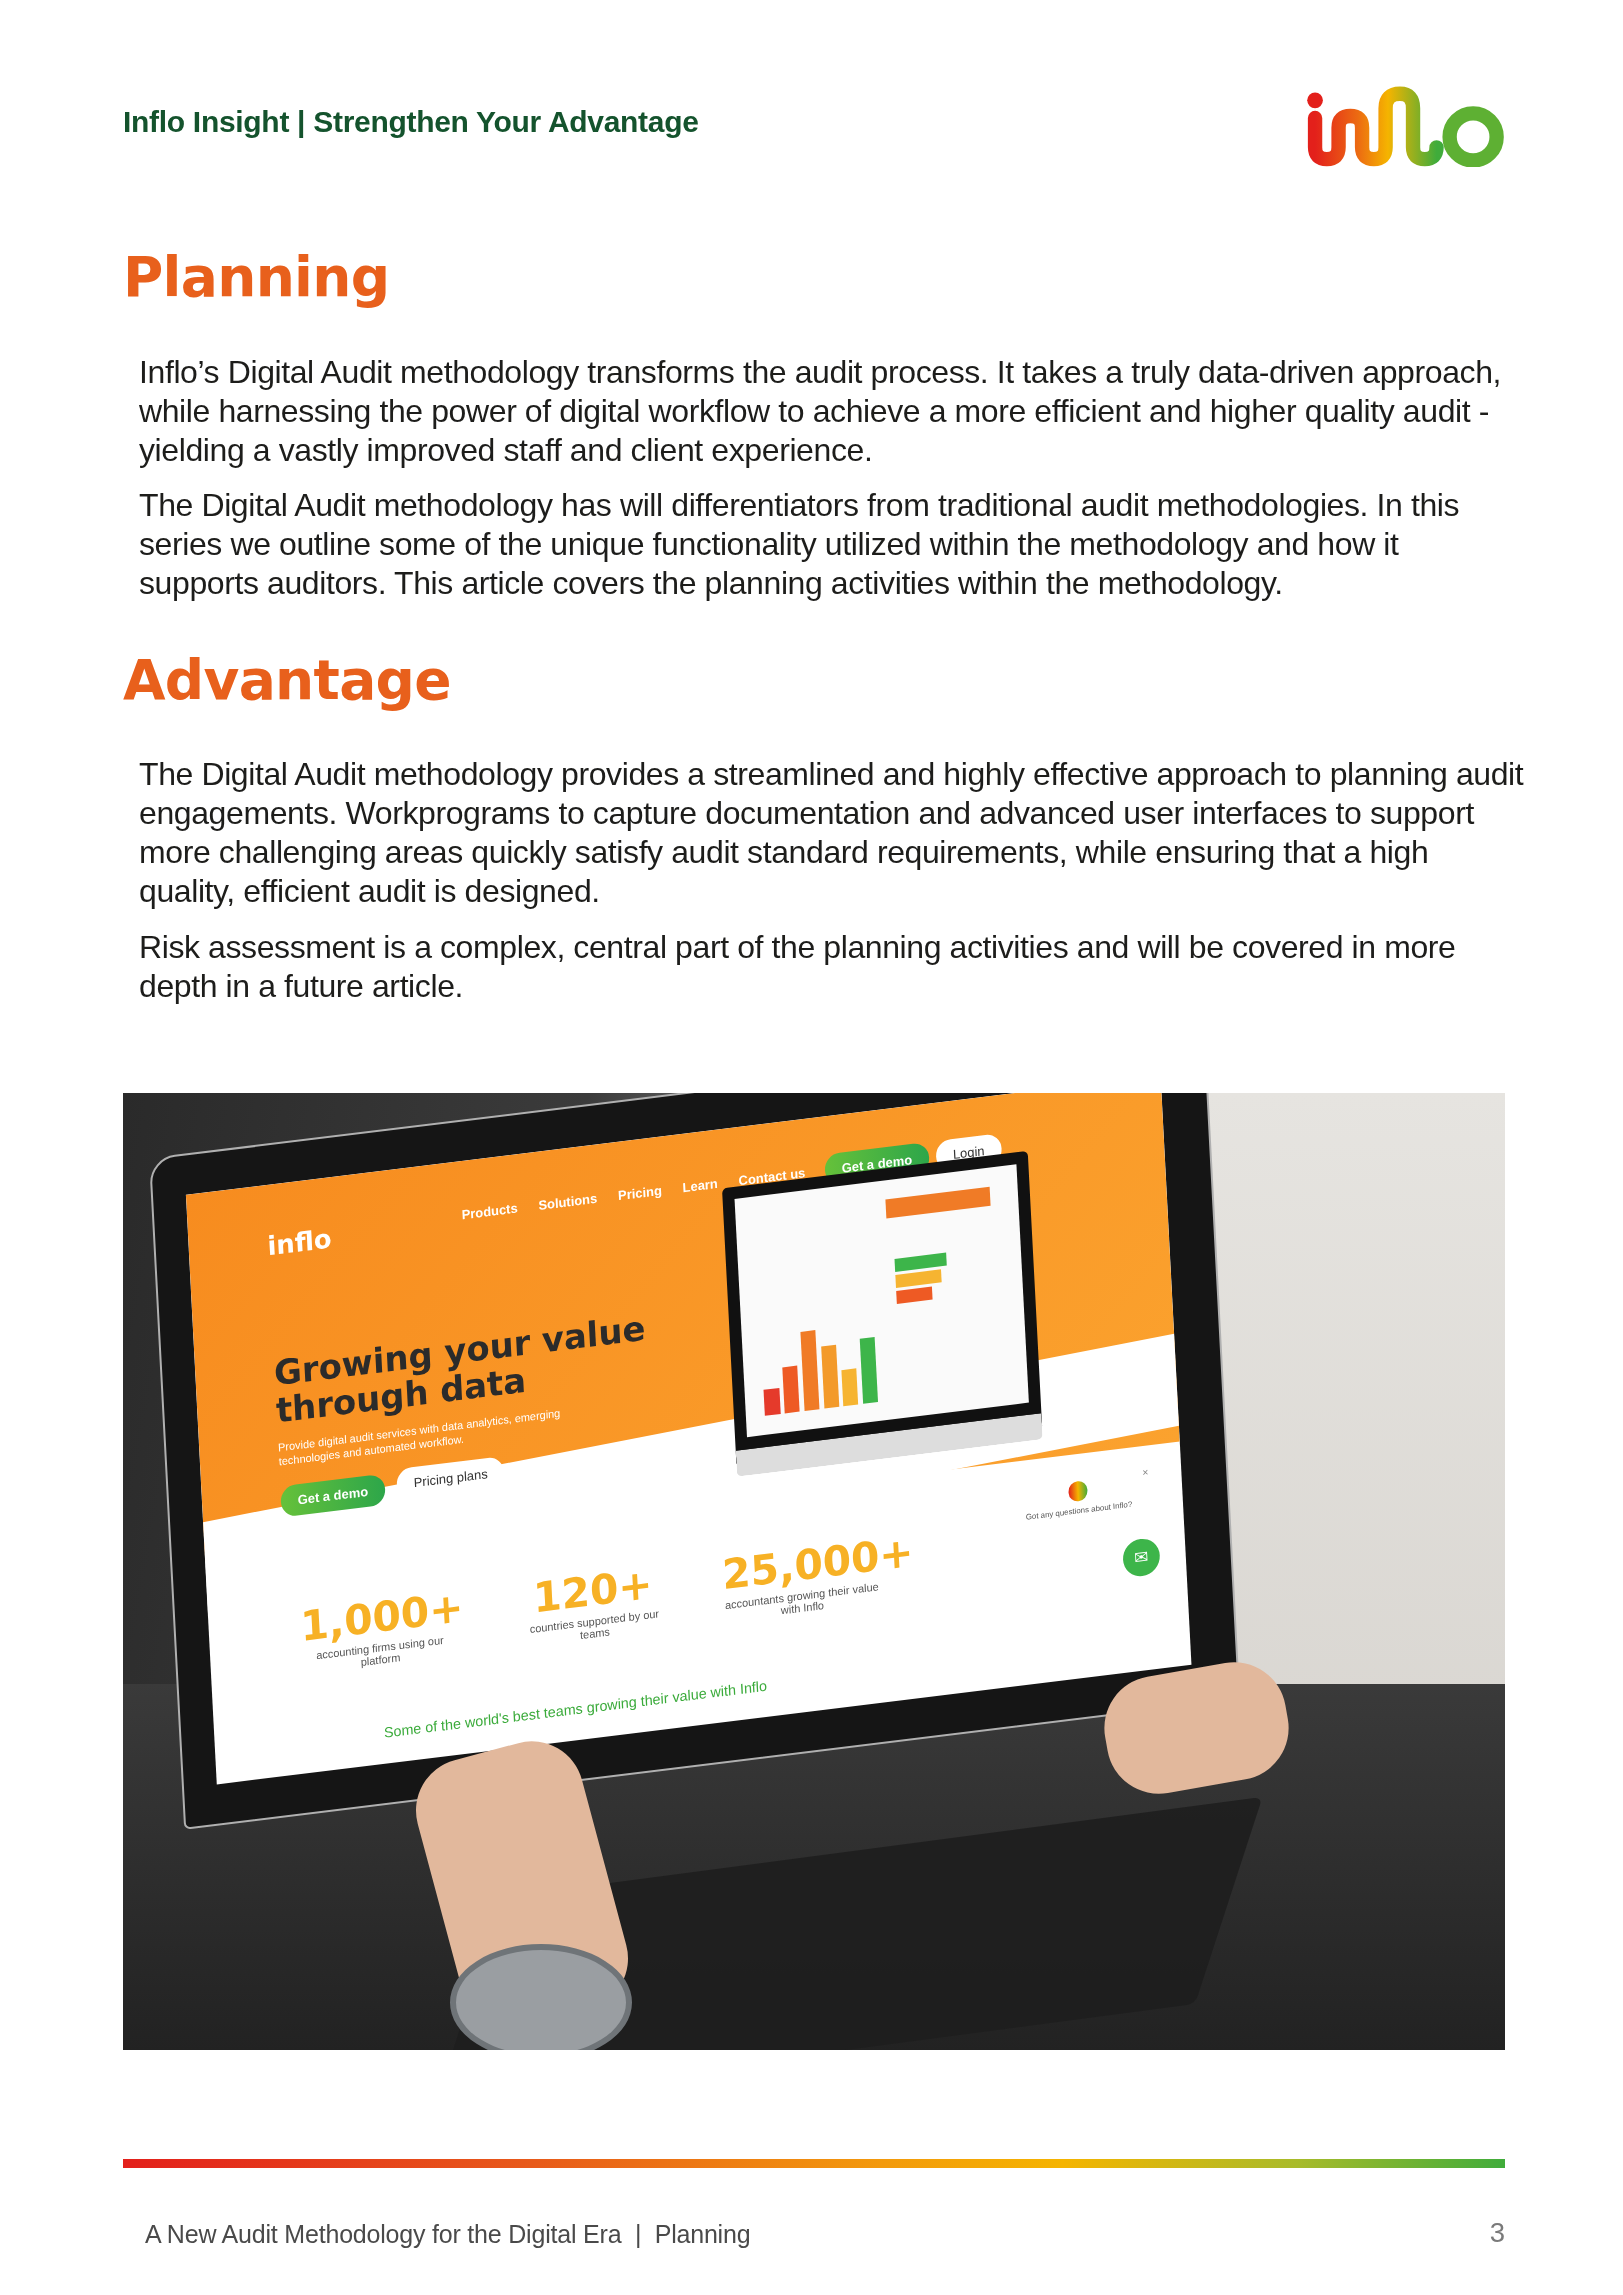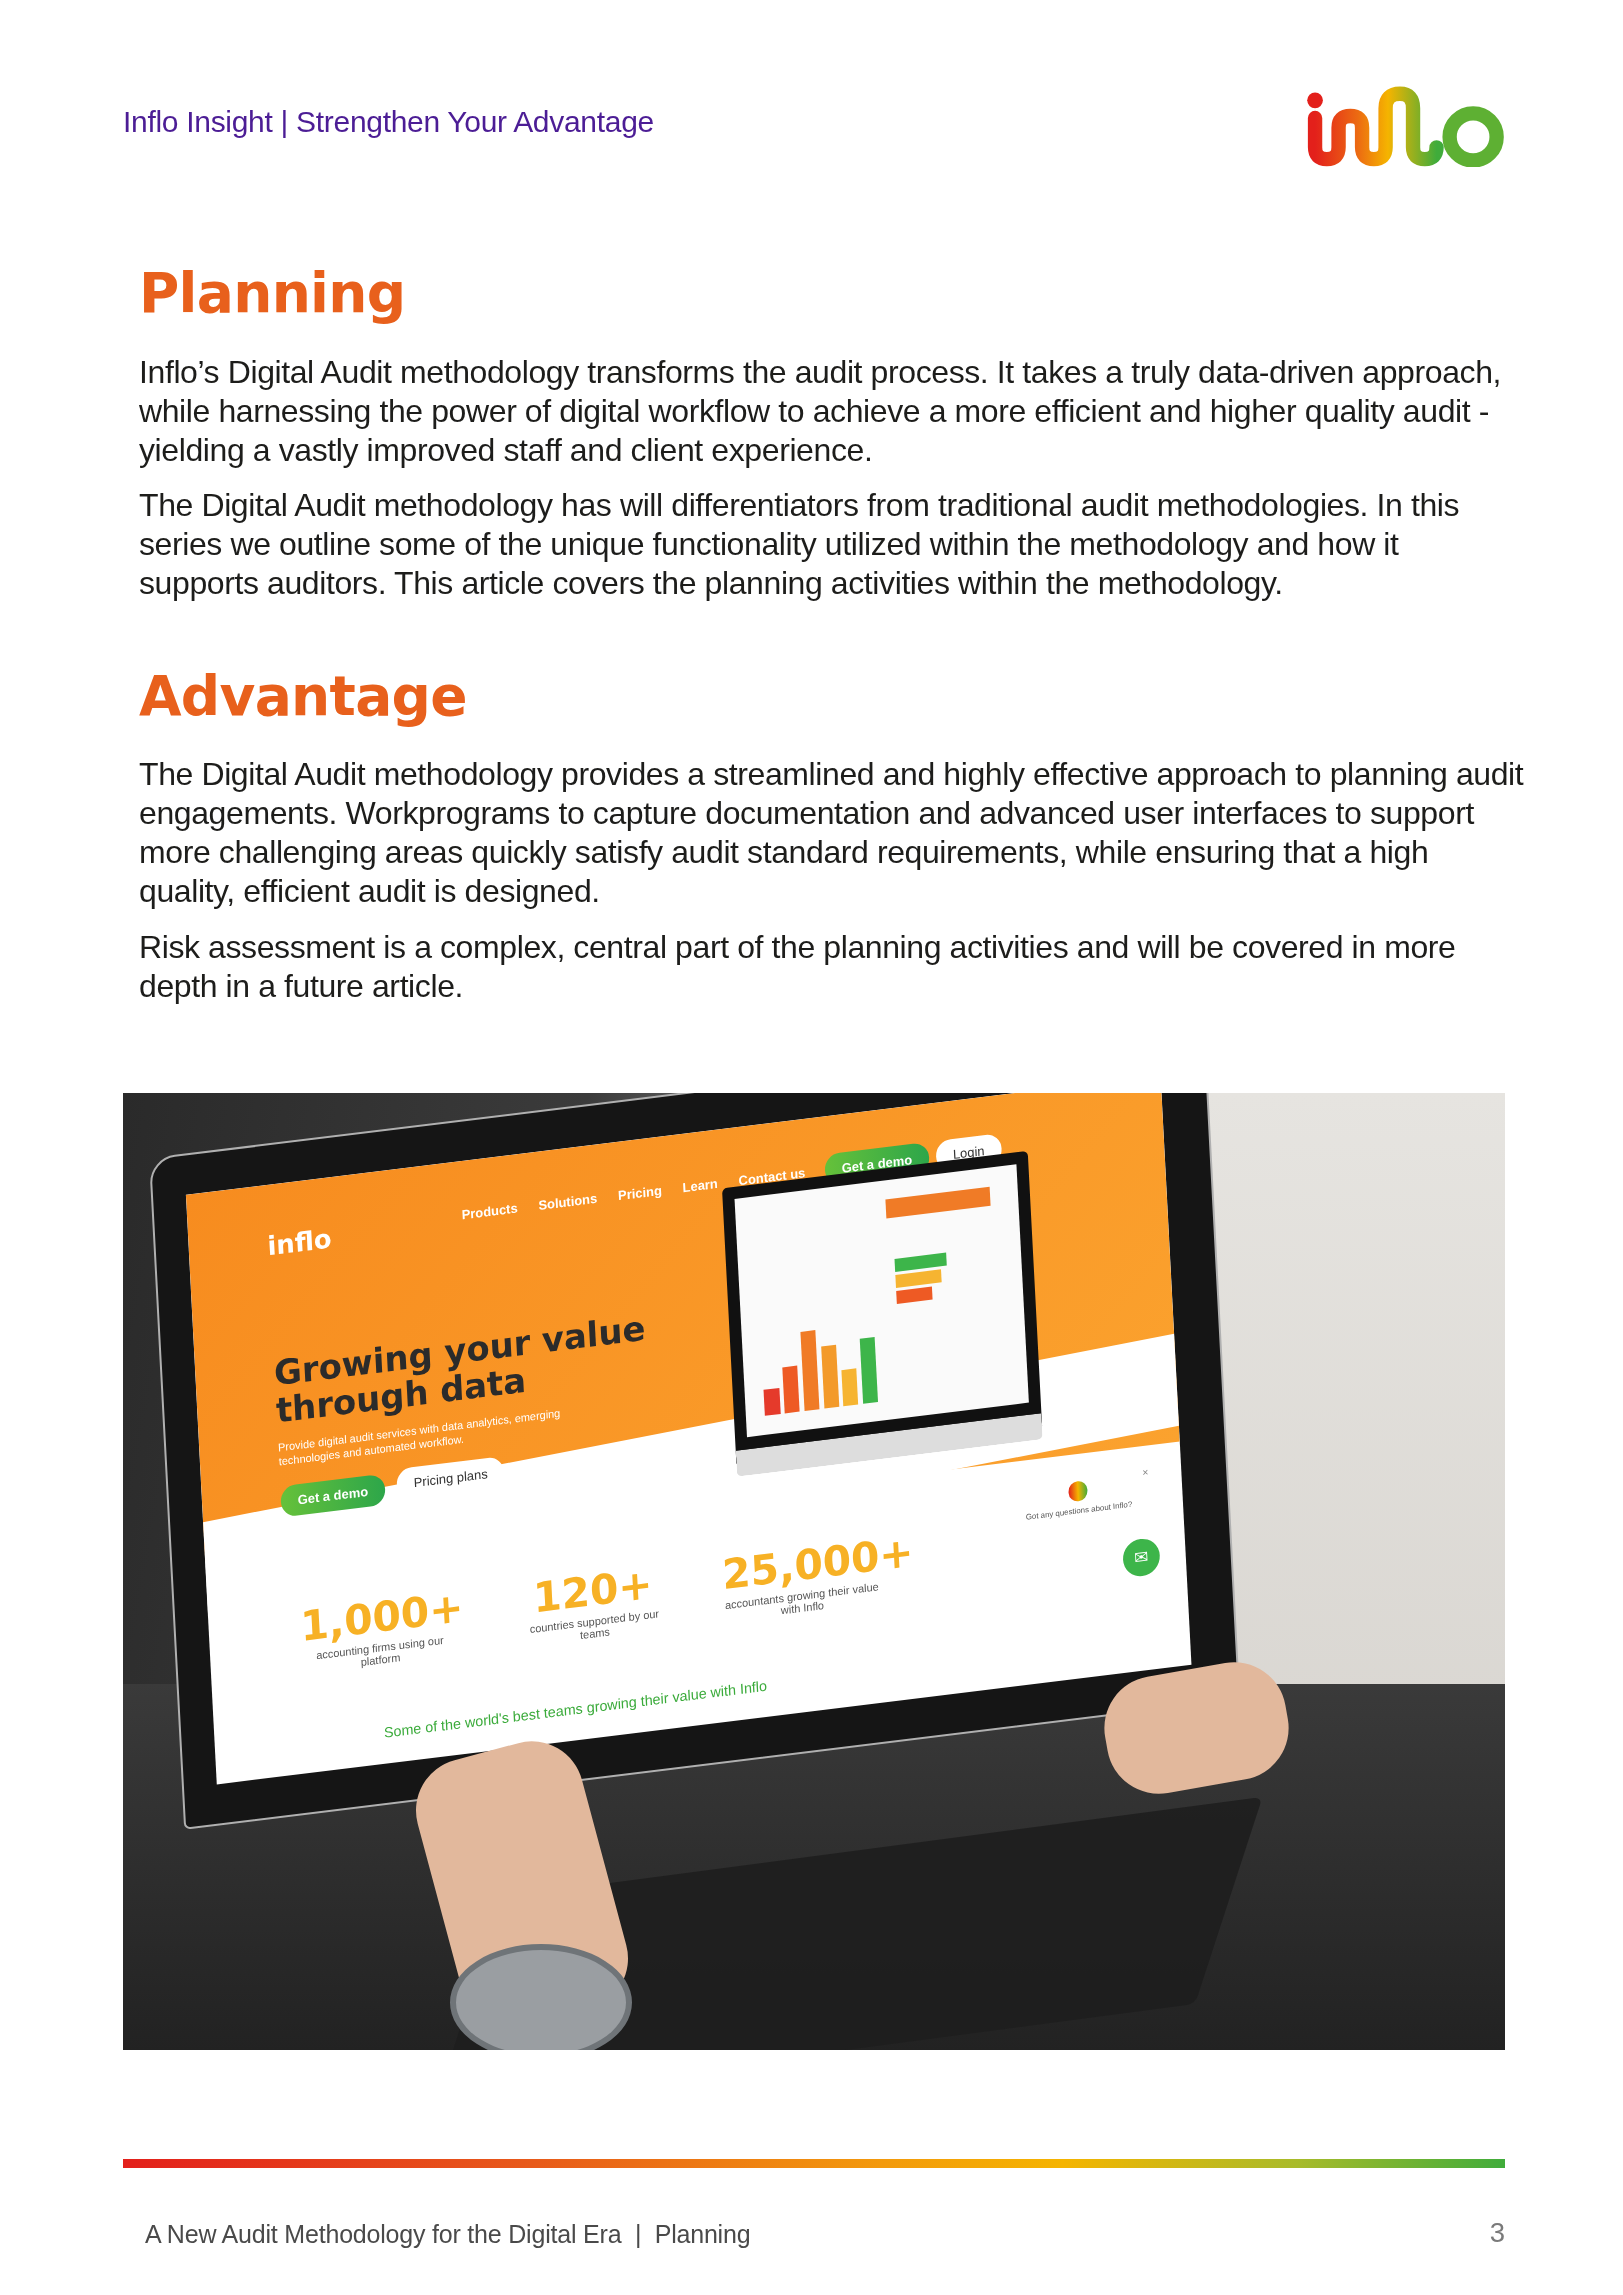--- a/index.html
+++ b/index.html
@@ -1,24 +1,24 @@
 <!DOCTYPE html>
 <html style="font-size:10.5px"><head>
 <meta charset="utf-8">
 <style>
   html, body { margin: 0; padding: 0; background: #ffffff; }
   body { width: 1623px; height: 2295px; position: relative; overflow: hidden;
          font-family: "Liberation Sans", "DejaVu Sans", sans-serif; color: #1d1d1b; }
 
-  .header-title { position: absolute; left: 123px; top: 105px; font-size: 30px; font-weight: normal;
-                  color: #4c1d95; letter-spacing: -0.3px; }
+  .header-title { position: absolute; left: 123px; top: 105px; font-size: 30px; font-weight: bold;
+                  color: #14532d; letter-spacing: -0.3px; }
   .logo { position: absolute; left: 1302px; top: 82px; width: 209px; height: 85px; }
 
   .h1 { position: absolute; left: 123px; font-size: 55px; font-weight: bold; color: #e8601c;
-        font-family: "DejaVu Sans", sans-serif; letter-spacing: -0.7px; margin: 16px; }
+        font-family: "DejaVu Sans", sans-serif; letter-spacing: -0.7px; margin: 0; }
   .para { position: absolute; left: 123px; width: 1387px; font-size: 32px; line-height: 39px;
           color: #1d1d1b; margin: 16px; letter-spacing: -0.4px; }
 
   .photo { position: absolute; left: 123px; top: 1093px; width: 1382px; height: 957px; overflow: hidden;
            background: linear-gradient(100deg, #2a2a2a 0%, #3b3b3b 30%, #c9c9c9 62%, #e4e2de 75%, #e8e6e2 100%); }
   .photo .wall { position: absolute; right: 0; top: 0; width: 366px; height: 100%;
                  background: linear-gradient(180deg, #e6e4e0, #d9d6d1 70%, #c8c4be); }
   .photo .window-frame { position: absolute; left: 1021px; top: 0; width: 33px; height: 654px; background: #2f4a44; }
   .photo .window-glow { position: absolute; left: 949px; top: 0; width: 72px; height: 654px; background: #d6dde0; }
   .photo .desk { position: absolute; left: 0; bottom: 0; width: 100%; height: 366px;

